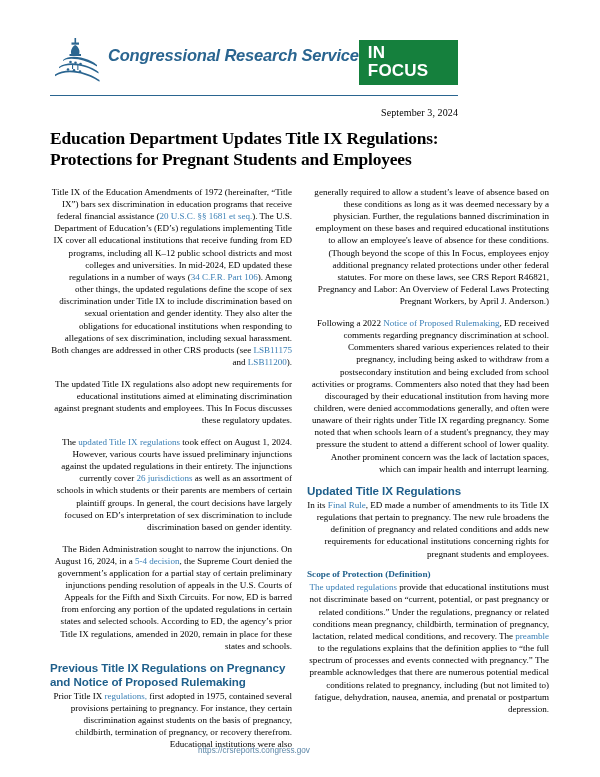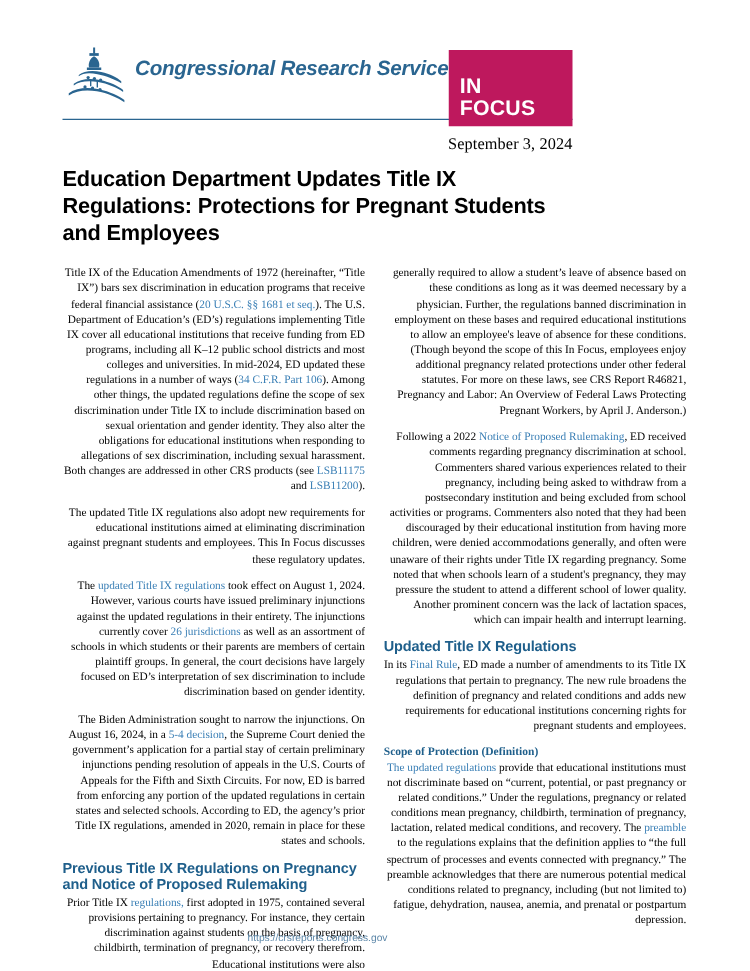--- a/index.html
+++ b/index.html
@@ -58,45 +58,45 @@
   }
   .brand-tag {
     font-family: "Liberation Sans", sans-serif;
     font-size: 9.3px;
     color: #2a6590;
     line-height: 1.2;
     margin-top: 2px;
     white-space: nowrap;
   }
   .infocus {
-    background: #be185d;
+    background: #15803d;
     color: #ffffff;
     font-family: "Liberation Sans", sans-serif;
     font-weight: bold;
     font-size: 17px;
     letter-spacing: 0.2px;
-    padding: 20px 9px 5px 9px;
+    padding: 4px 9px 5px 9px;
     margin-top: 6px;
     line-height: 1.05;
   }
   .rule {
     border: 0;
     border-top: 1.1px solid #2a6590;
     margin: 5px 0 0 0;
   }
   .date {
     text-align: right;
-    font-size: 13px;
+    font-size: 10px;
     margin-top: 11px;
     letter-spacing: 0.1px;
   }
 
   
   h1.doc-title {
-    font-family: Liberation Sans, sans-serif;
+    font-family: Liberation Serif, serif;
     font-weight: bold;
     font-size: 17.4px;
     line-height: 1.23;
     margin: 10px 0 0 0;
     letter-spacing: -0.15px;
   }
 
   
   .columns {
     display: flex;

